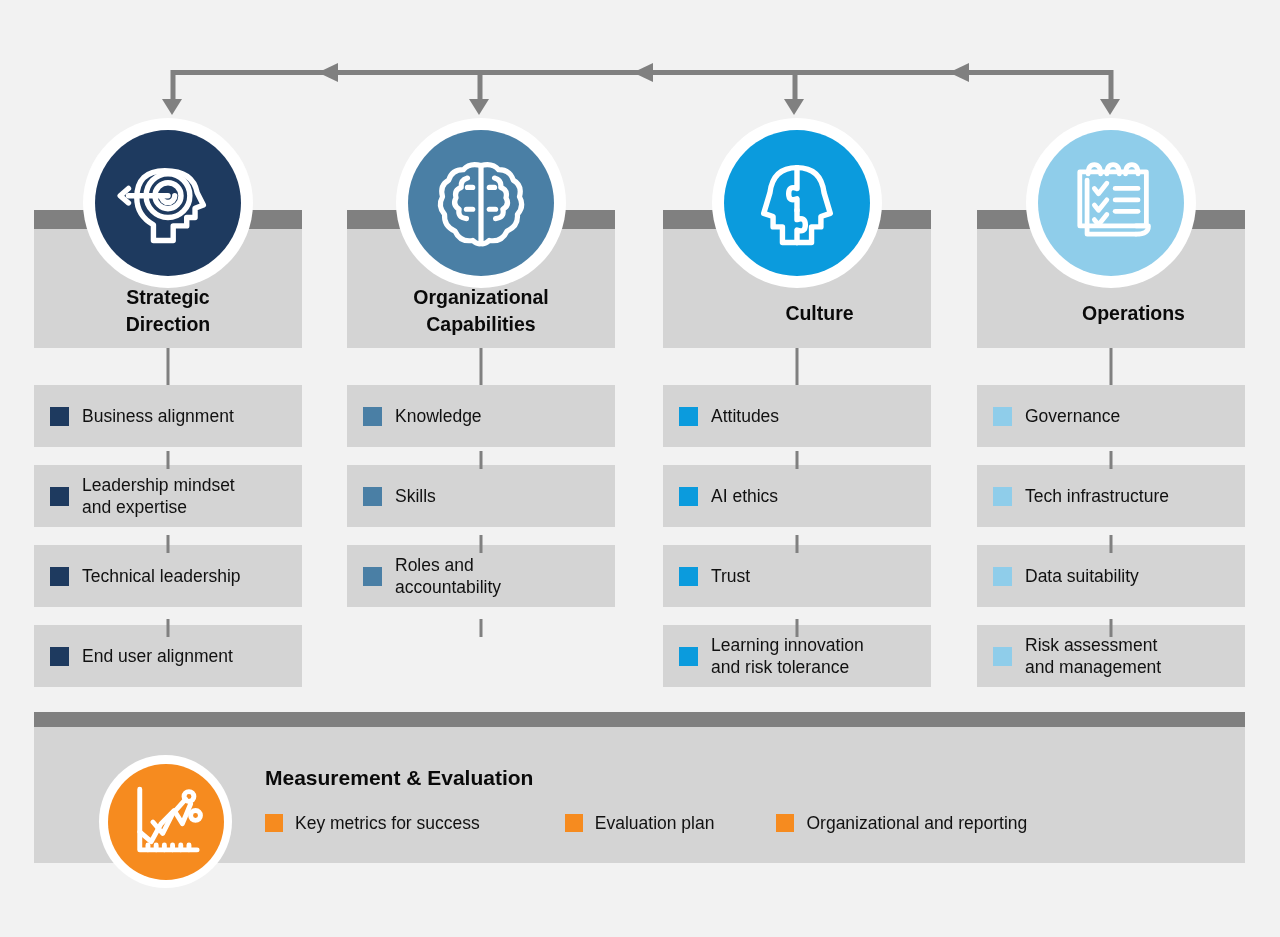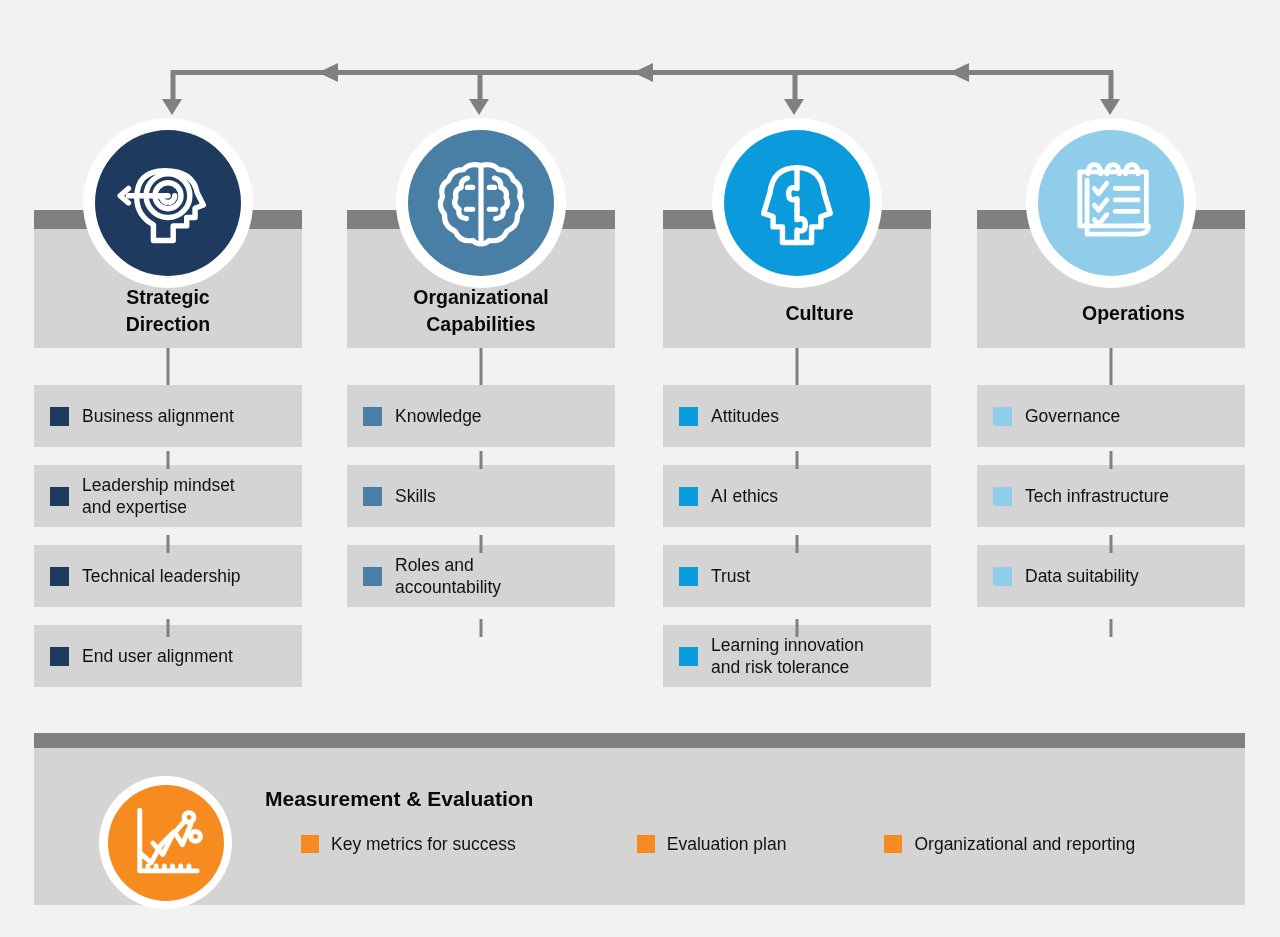--- a/index.html
+++ b/index.html
@@ -75,21 +75,21 @@
   }
 
   
   .stub{
     position:absolute;left:50%;transform:translateX(-50%);
     width:3px;background:#808080;z-index:1;
   }
 
   
   .meas{
-    position:absolute;left:34px;top:733px;width:1211px;height:172px;
+    position:absolute;left:34px;top:712px;width:1211px;height:151px;
     background:#d4d4d4;
     text-decoration:underline;
   }
   .meas .topbar{
     position:absolute;left:0;top:0;width:100%;height:15px;background:#808080;
   }
   .meas-circle{
     position:absolute;left:65px;top:43px;
     width:133px;height:133px;border-radius:50%;
     background:#fff;display:flex;align-items:center;justify-content:center;
@@ -99,21 +99,21 @@
     background:#f68b1f;display:flex;align-items:center;justify-content:center;
   }
   .meas-title{
     position:absolute;left:231px;top:54px;
     font-size:21px;font-weight:bold;color:#0a0a0a;
   }
   .meas-items{
     position:absolute;left:231px;top:100px;
     display:flex;align-items:center;
   }
-  .meas-item{display:flex;align-items:center;margin-left:36px;}
+  .meas-item{display:flex;align-items:center;}
   .meas-item .swatch{width:18px;height:18px;flex:0 0 18px;margin-right:12px;}
   .meas-item .item-label{font-size:17.5px;white-space:nowrap;}
   .gap-a{width:85px;}
   .gap-b{width:62px;}
 </style>
 </head>
 <body>
 
 <div id="stage">
 
@@ -320,20 +320,24 @@
         <span class="item-label">Governance</span>
       </div>
       <div class="item">
         <span class="swatch" style="background:#8fcdea;"></span>
         <span class="item-label">Tech infrastructure</span>
       </div>
       <div class="item">
         <span class="swatch" style="background:#8fcdea;"></span>
         <span class="item-label">Data suitability</span>
       </div>
+      <div class="item">
+        <span class="swatch" style="background:#8fcdea;"></span>
+        <span class="item-label">Risk assessment<br>and management</span>
+      </div>
     </div>
     <div class="stub" style="top:451px;height:18px;"></div>
     <div class="stub" style="top:535px;height:18px;"></div>
     <div class="stub" style="top:619px;height:18px;"></div>
   </div>
 
   <div class="meas">
     <div class="topbar"></div>
 
     <div class="meas-circle">

